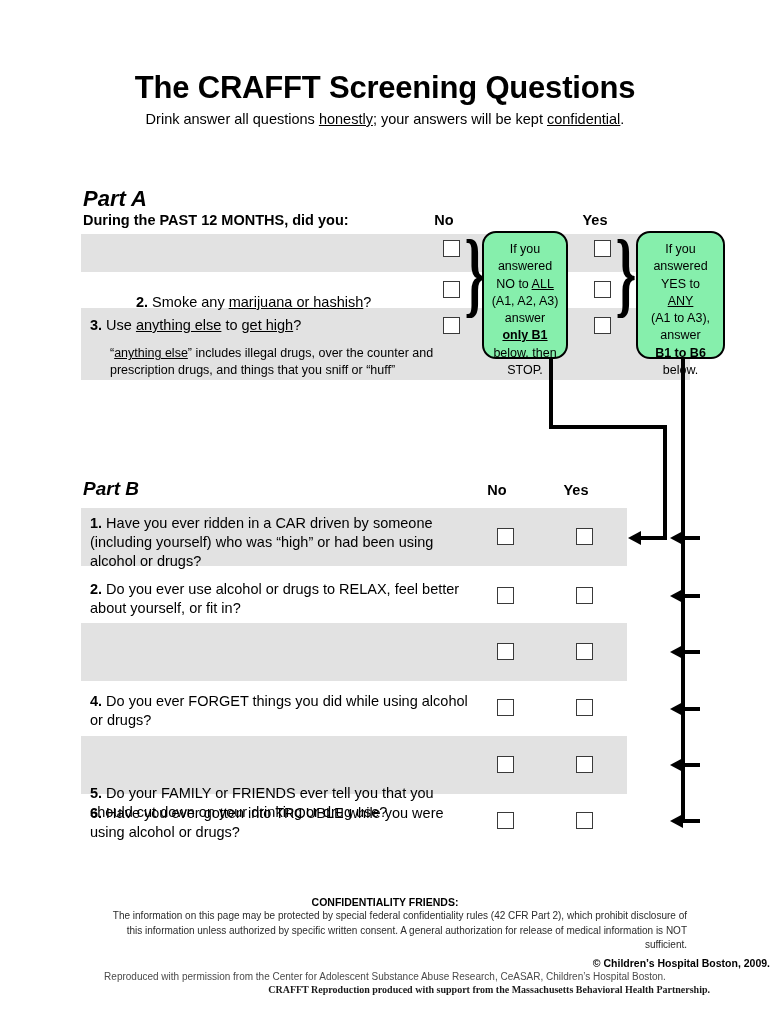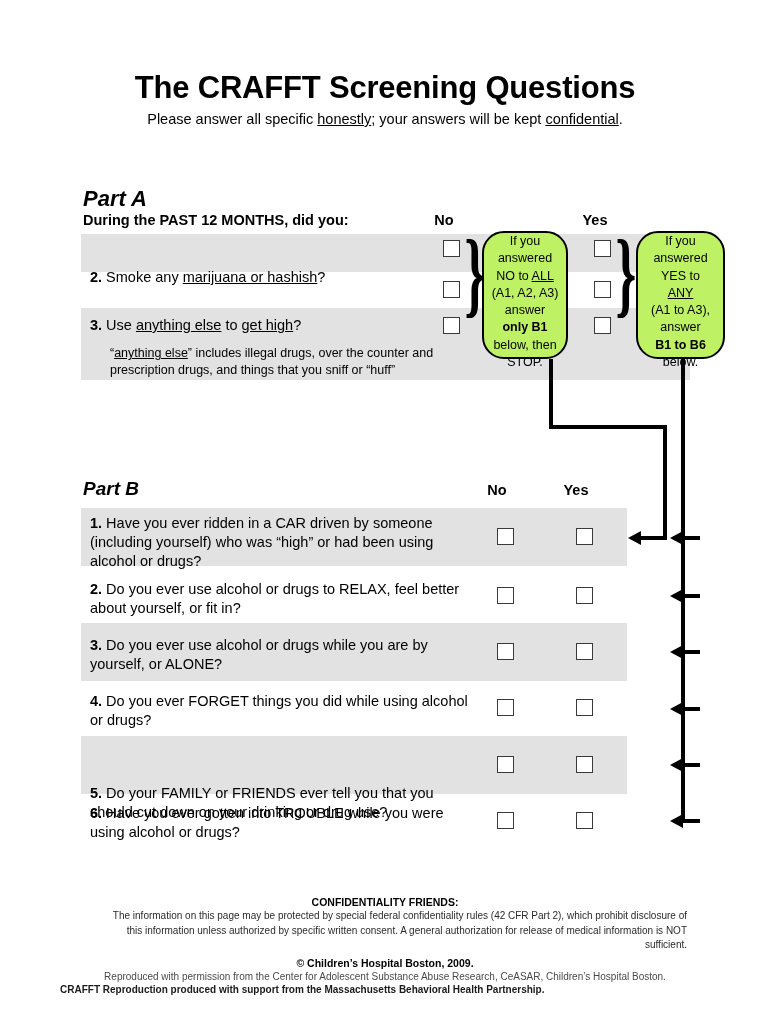--- a/index.html
+++ b/index.html
@@ -75,21 +75,21 @@
   .bandA.a3 { top: 308px;  height: 72px; }
 
   .qA {
     position: absolute;
     left: 90px;
     font-size: 14.5px;
     line-height: 1.3;
   }
   .qA .num { font-weight: bold; }
   .qA.q1 { top: 242px; }
-  .qA.q2 { top: 268px; }
+  .qA.q2 { top: 293px; margin-left: 46px; }
   .qA.q3 { top: 316px; }
 
   .noteA {
     position: absolute;
     left: 110px; top: 345px;
     font-size: 12.5px;
     line-height: 1.35;
     width: 340px;
   }
 
@@ -110,28 +110,29 @@
     line-height: 1;
     font-weight: bold;
     transform: scaleX(0.55);
     color: #000;
   }
 
   
   .dbox {
     position: absolute;
     border: 2px solid #000;
-    border-radius: 22px;
-    background: #bef264;
+    border-radius: 14px;
+    background: #86efac;
     box-sizing: border-box;
     text-align: center;
     font-size: 12.5px;
     line-height: 1.38;
-  }
-  .dbox b { font-weight: bold; }
+    padding-top: 8px;
+  }
+  .dbox b { font-weight: bold; text-decoration: underline; }
   .dbox-no  { left: 482px; top: 231px; width: 86px; height: 128px; }
   .dbox-yes { left: 636px; top: 231px; width: 89px; height: 128px; }
 
   
   .partB-label {
     position: absolute;
     left: 83px; top: 478px;
     font-size: 19px;
     font-weight: bold;
     font-style: italic;
@@ -186,52 +187,53 @@
     width: 580px;
     text-align: right;
     font-size: 10px;
     line-height: 1.45;
     color: #2b2b2b;
   }
   .copy1 {
     position: absolute;
     left: 0; top: 957px;
     width: 770px;
-    text-align: center;
+    text-align: right;
     font-size: 10.5px;
     font-weight: bold;
   }
   .copy2 {
     position: absolute;
     left: 60px; top: 970px;
     width: 650px;
     text-align: center;
     font-size: 10px;
     line-height: 1.45;
     color: #4a4a4a;
   }
   .copy3 {
     position: absolute;
     left: 60px; top: 983px;
     width: 650px;
-    text-align: left;
+    text-align: right;
     font-size: 10px;
     line-height: 1.45;
     font-weight: bold;
     color: #1a1a1a;
+    font-family: Liberation Serif, serif;
   }
 </style>
 </head>
 <body>
 
 <div class="page">
 
   <div class="title">The CRAFFT Screening Questions</div>
   <div class="subtitle">
-    <span>Please answer all specific </span><span class="u">honestly</span><span>; your answers will be kept </span><span class="u">confidential</span><span>.</span>
+    <span>Drink answer all questions </span><span class="u">honestly</span><span>; your answers will be kept </span><span class="u">confidential</span><span>.</span>
   </div>
 
   <div class="bandA a1"></div>
   <div class="bandA a3"></div>
 
   <div class="partA-label">Part A</div>
   <div class="partA-prompt">During the PAST 12 MONTHS, did you:</div>
 
   <div class="colhdr a-no">No</div>
   <div class="colhdr a-yes">Yes</div>
@@ -350,23 +352,20 @@
   <div class="partB-label">Part B</div>
   <div class="colhdr b-no">No</div>
   <div class="colhdr b-yes">Yes</div>
 
   <div class="qB" style="top:514px;">
     <span class="num">1.</span><span> Have you ever ridden in a CAR driven by someone (including yourself) who was “high” or had been using alcohol or drugs?</span>
   </div>
   <div class="qB" style="top:580px;">
     <span class="num">2.</span><span> Do you ever use alcohol or drugs to RELAX, feel better about yourself, or fit in?</span>
   </div>
-  <div class="qB" style="top:636px;">
-    <span class="num">3.</span><span> Do you ever use alcohol or drugs while you are by yourself, or ALONE?</span>
-  </div>
   <div class="qB" style="top:692px;">
     <span class="num">4.</span><span> Do you ever FORGET things you did while using alcohol or drugs?</span>
   </div>
   <div class="qB" style="top:772px;margin-top:12px;">
     <span class="num">5.</span><span> Do your FAMILY or FRIENDS ever tell you that you should cut down on your drinking or drug use?</span>
   </div>
   <div class="qB" style="top:804px;">
     <span class="num">6.</span><span> Have you ever gotten into TROUBLE while you were using alcohol or drugs?</span>
   </div>
 

